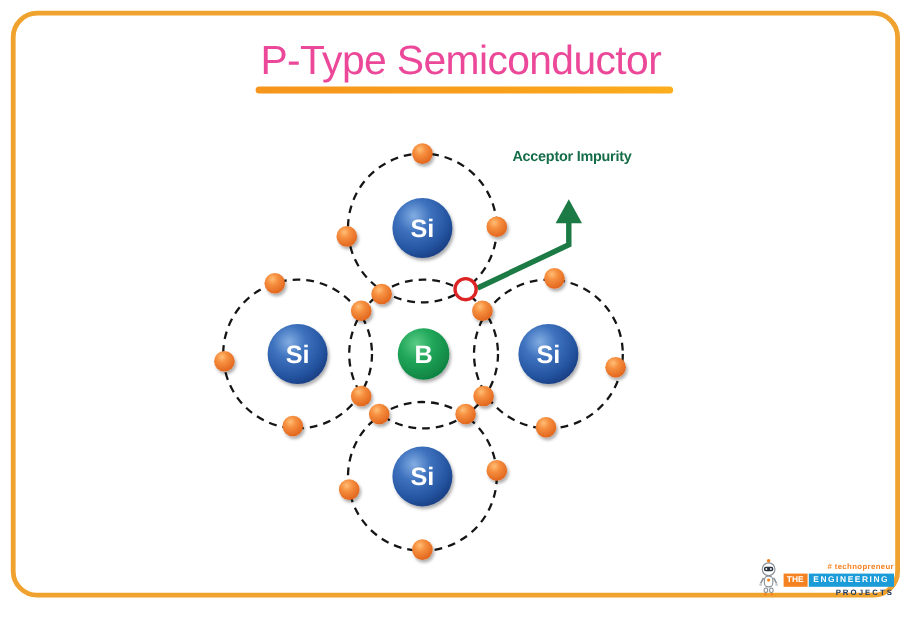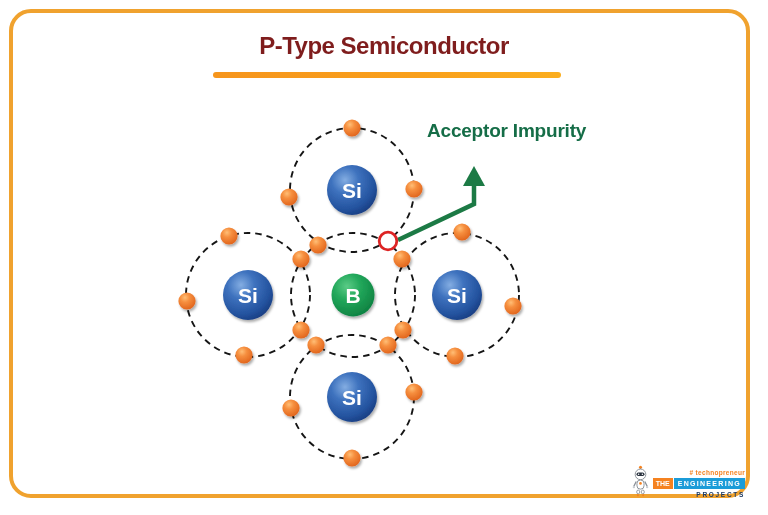--- a/index.html
+++ b/index.html
@@ -7,29 +7,29 @@
     width:768px;height:515px;position:relative;background:#ffffff;
     font-family:"Liberation Sans",sans-serif;overflow:hidden;
   }
   .frame{
     position:absolute;left:9px;top:9px;width:741px;height:489px;
     border:4.5px solid #F0A22E;border-radius:22px;box-sizing:border-box;
     pointer-events:none;
   }
   .title{
     position:absolute;top:32px;left:0;width:100%;text-align:center;
-    font-size:24px;font-weight:700;color:#7f1d1d;letter-spacing:-0.5px;margin:0;
+    font-size:34px;font-weight:400;color:#ec4899;letter-spacing:-0.5px;margin:0;
   }
   .title-underline{
     position:absolute;left:213px;top:72px;width:348px;height:5.5px;
     border-radius:4px;background:linear-gradient(90deg,#F6951C,#F9A01B 60%,#FBAE1E);
   }
   .annotation{
     position:absolute;left:427px;top:119px;
-    font-size:19px;font-weight:700;color:#156D47;line-height:23px;
+    font-size:12px;font-weight:700;color:#156D47;line-height:23px;
     letter-spacing:-0.2px;white-space:nowrap;
   }
   svg.diagram{position:absolute;left:0;top:0;}
   .orbit{fill:none;stroke:#151515;stroke-width:1.9;stroke-dasharray:6.5 5;}
   .atom-label{fill:#ffffff;font-family:"Liberation Sans",sans-serif;font-weight:700;}
   
   .logo{
     position:absolute;right:23px;bottom:17px;display:flex;align-items:flex-end;gap:3px;
   }
   .logo-text{display:flex;flex-direction:column;align-items:flex-end;}

